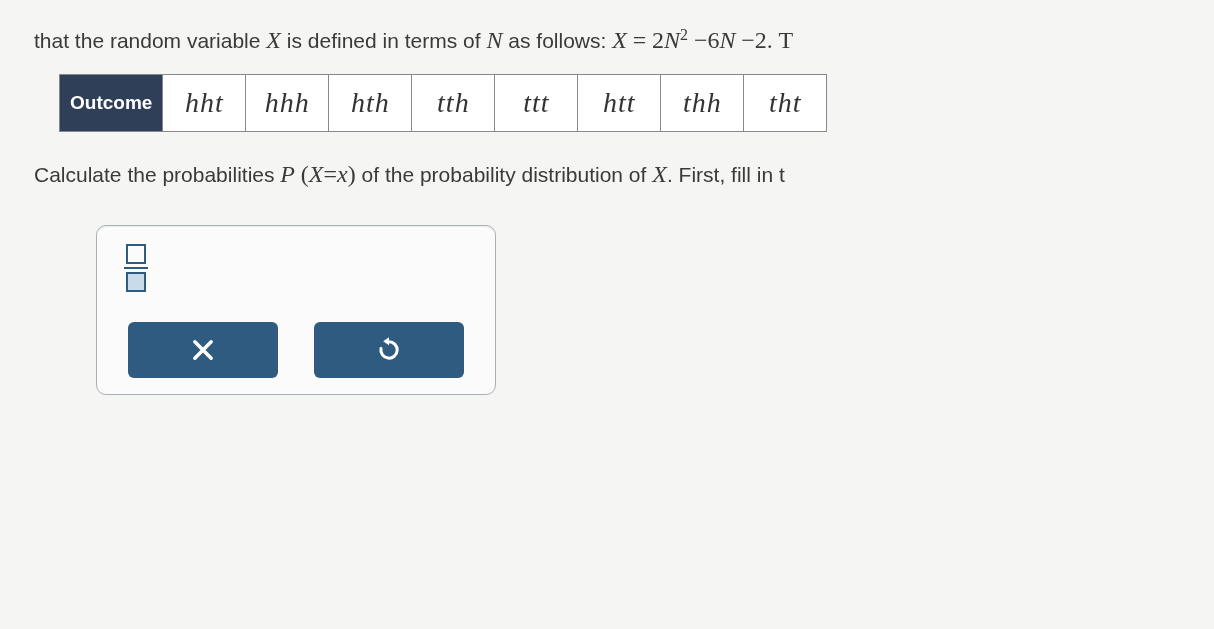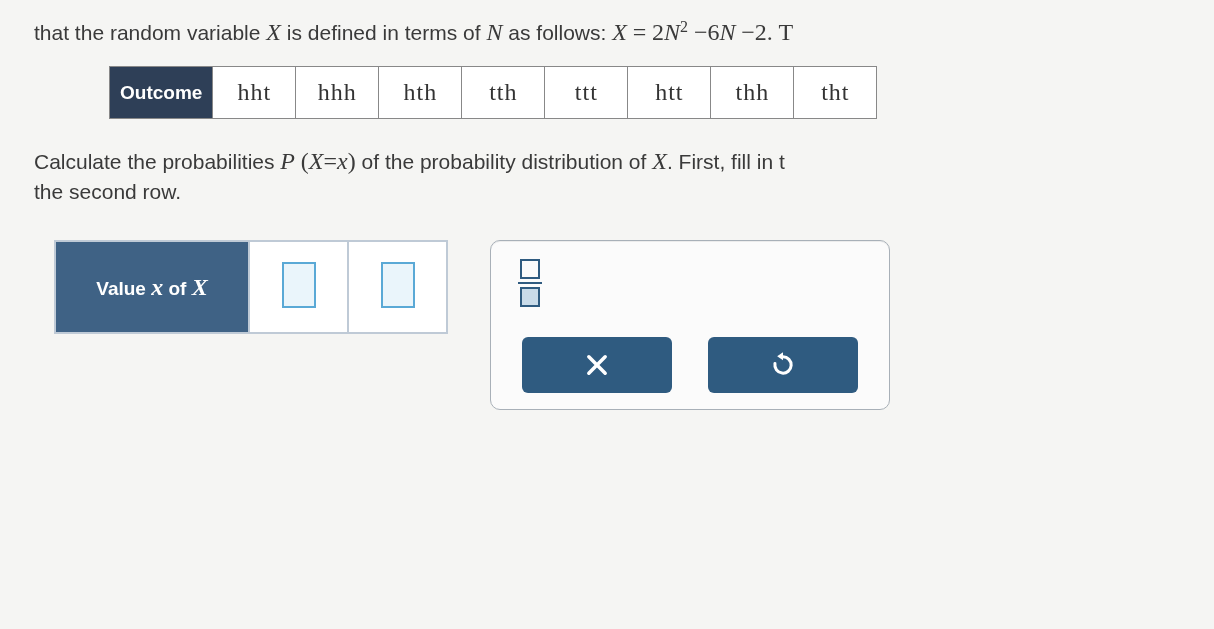--- a/index.html
+++ b/index.html
@@ -6,30 +6,30 @@
     margin: 0;
     padding: 12px 0 0 4px;
     font-family: Verdana, Geneva, sans-serif;
     font-size: 21px;
     color: #3a3a3a;
     background: #f5f5f3;
     width: 1214px;
     box-sizing: border-box;
   }
   .para {
-    margin: 4px 0 18px 30px;
+    margin: 12px 0 18px 30px;
     line-height: 1.35;
   }
   .math-it { font-family: 'Times New Roman', serif; font-style: italic; font-size: 24px; }
   .math-rm { font-family: 'Times New Roman', serif; font-style: normal; font-size: 24px; }
   sup.exp { font-family:'Times New Roman', serif; font-style: normal; font-size: 16px; vertical-align: super; }
 
   table.data1 {
     border-collapse: collapse;
-    margin-left: 105px;
+    margin-left: 55px;
     margin-bottom: 26px;
   }
   table.data1 th, table.data1 td {
     border: 1px solid #888;
     text-align: center;
     padding: 12px 8px;
     min-width: 66px;
     font-family: Verdana, Geneva, sans-serif;
     font-size: 22px;
     color: #333;
@@ -37,21 +37,22 @@
   }
   table.data1 th.hdr {
     background: #2e3f57;
     color: #fff;
     font-weight: bold;
     font-size: 19px;
     padding: 12px 10px;
   }
   table.data1 td.oc {
     font-family: 'Times New Roman', serif;
-    font-size: 24px;
+    font-style: italic;
+    font-size: 28px;
     letter-spacing: 1px;
   }
   table.data1 td.num {
     font-family: 'Times New Roman', serif;
     font-size: 26px;
   }
   table.data1 th .math-it { color: #fff; }
 
   .row2 {
     display: flex;
@@ -166,33 +167,25 @@
   </tr>
 </tbody>
   </table>
 
 <p class="para">
   <span>Calculate the probabilities </span>
   <span class="math-it">P</span>
   <span class="math-rm">(</span><span class="math-it">X</span><span class="math-rm">=</span><span class="math-it">x</span><span class="math-rm">)</span>
   <span> of the probability distribution of </span>
   <span class="math-it">X</span><span>. First, fill in t</span><br>
-  <span>the second row.</span>
 </p>
 
 <div class="row2">
   <table class="data2">
     <tbody>
-        <tr>
-      <th class="hdr2">
-        <span>Value </span><span class="mi">x</span><span> of </span><span class="mi">X</span>
-      </th>
-      <td class="cell2"><span class="inputbox"></span></td>
-      <td class="cell2"><span class="inputbox"></span></td>
-    </tr>
   </tbody>
     </table>
 
   <div class="panel">
     <div class="frac-btn">
       <span class="frac-sq"></span>
       <span class="frac-line"></span>
       <span class="frac-sq bot"></span>
     </div>
     <div class="panel-row2">

